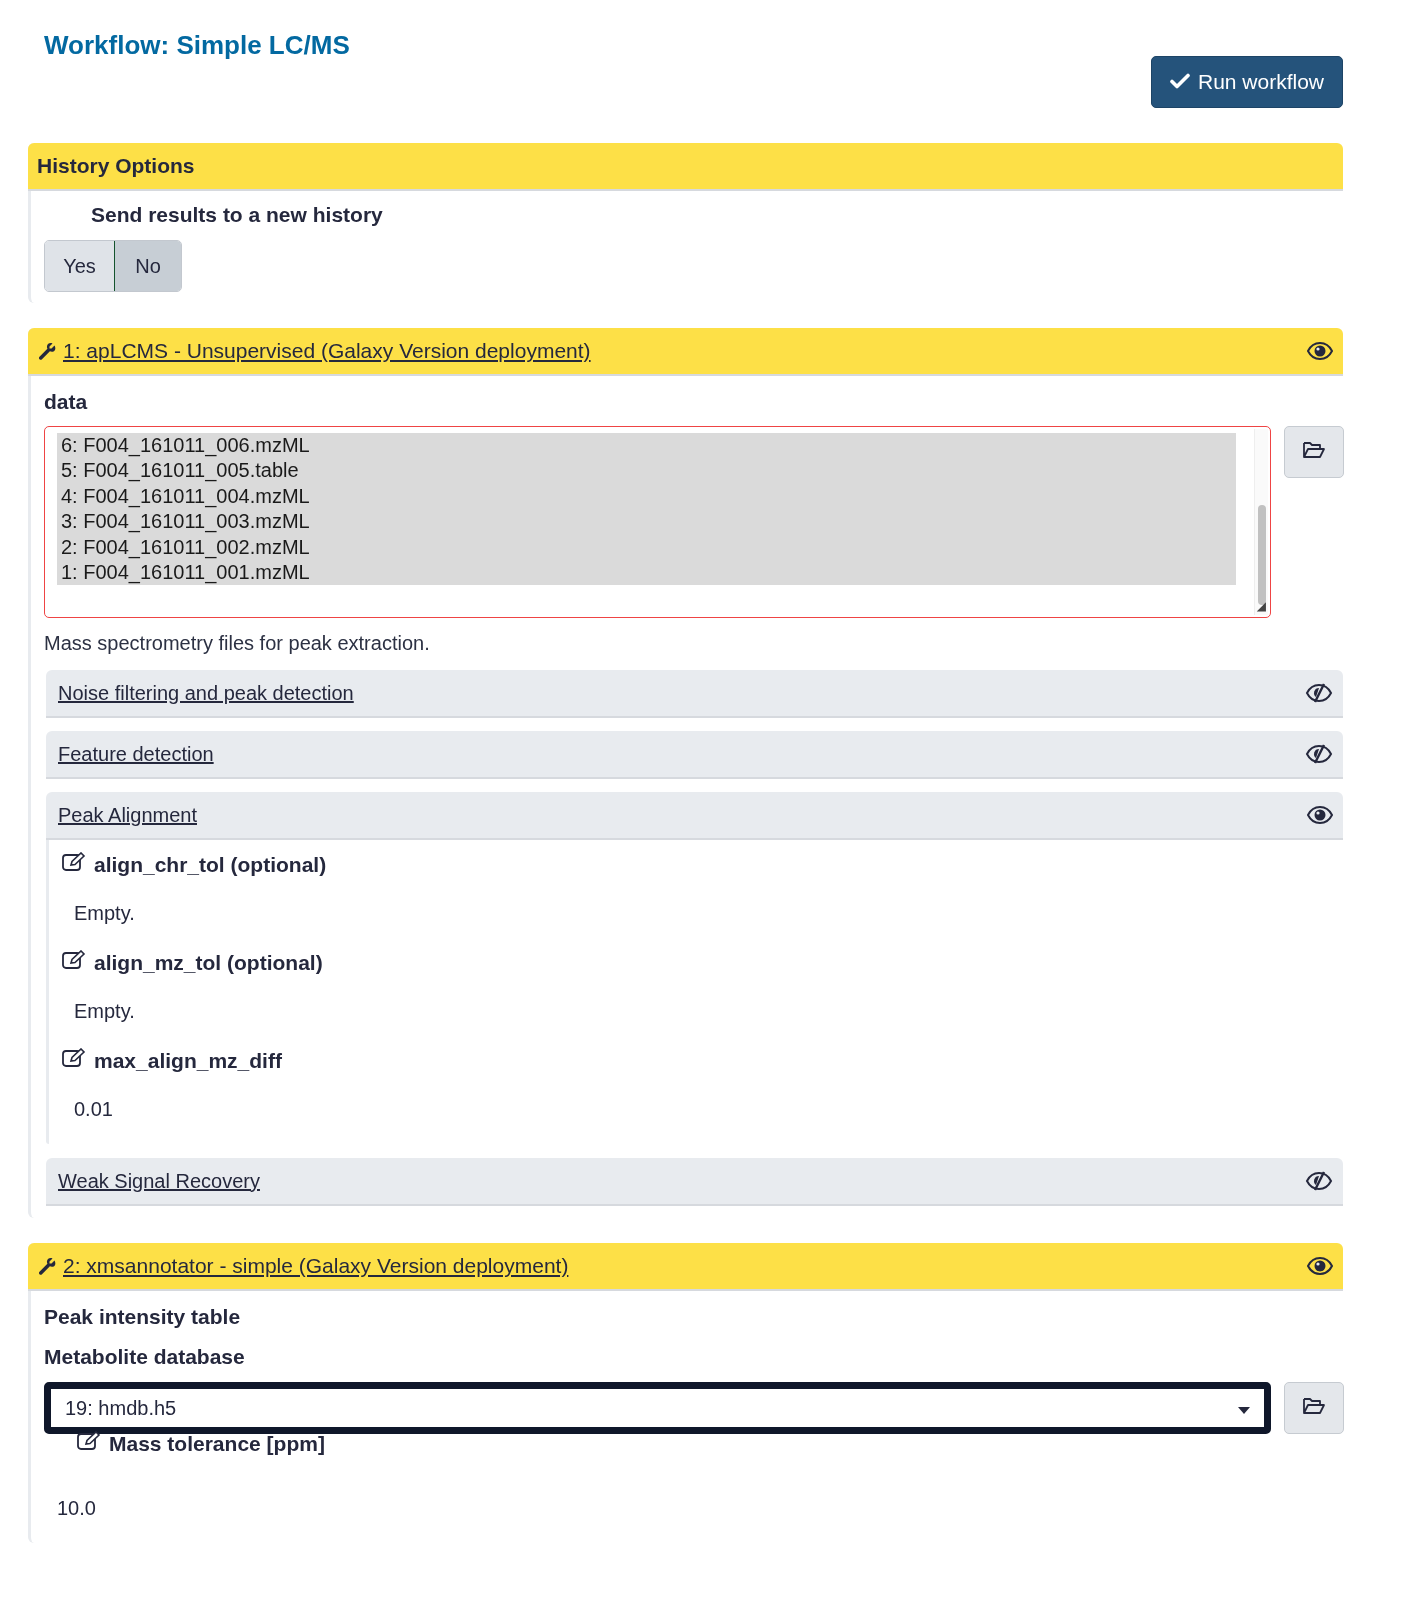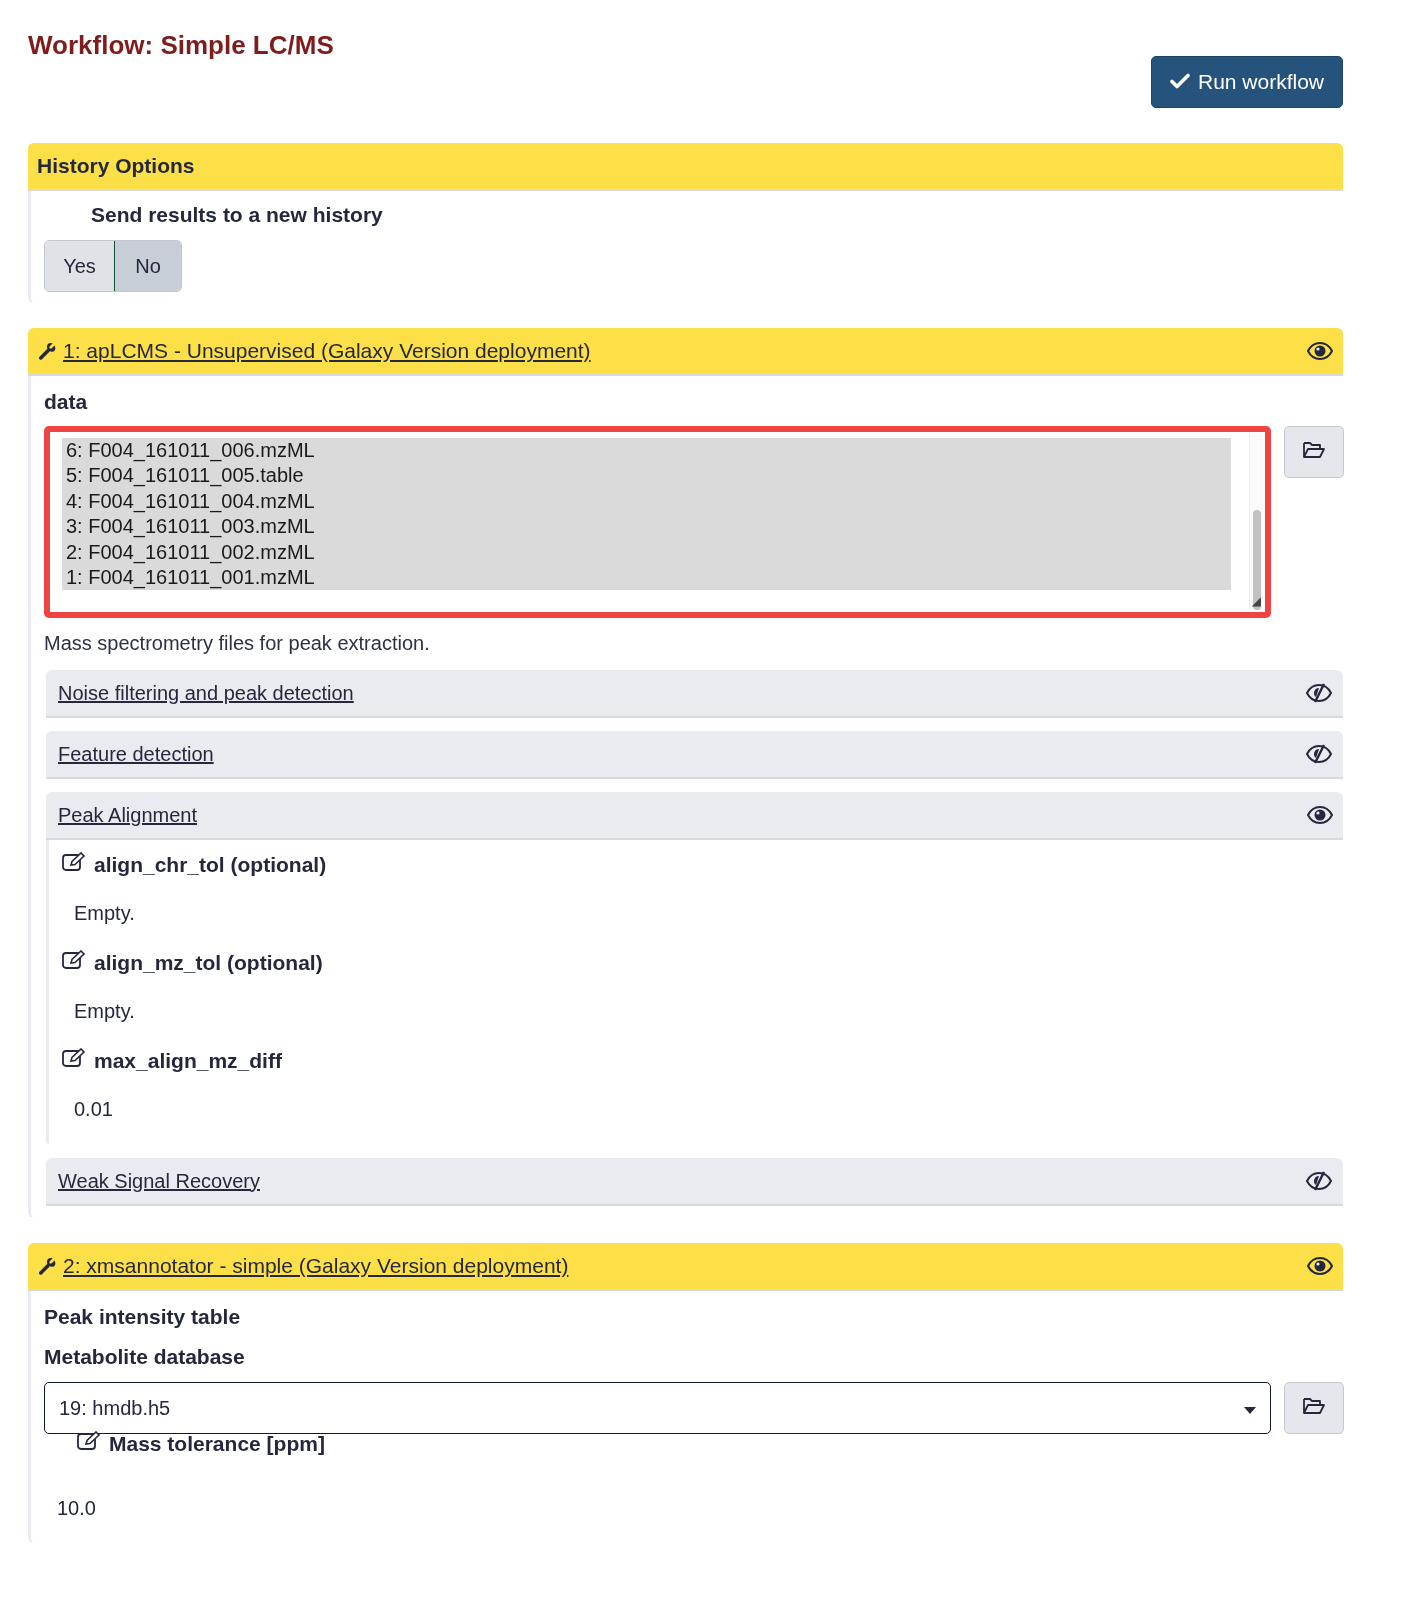--- a/index.html
+++ b/index.html
@@ -4,22 +4,22 @@
   <style>
     * { box-sizing: border-box; }
     html, body { margin: 0; padding: 0; background: #fff; }
     body {
       width: 1401px; height: 1600px; overflow: hidden;
       font-family: "Liberation Sans", "DejaVu Sans", sans-serif;
       color: #25283d; font-size: 20px;
     }
     .page { position: relative; padding: 0 58px 0 28px; }
     .title {
-      position: absolute; left: 28px; top: 30px;
-      font-size: 26px; font-weight: bold; color: #7f1d1d; margin: 0;
+      position: absolute; left: 44px; top: 30px;
+      font-size: 26px; font-weight: bold; color: #0369a1; margin: 0;
     }
     .run-btn {
       position: absolute; right: 58px; top: 56px;
       width: 192px; height: 52px; background: #25537b; color: #fff;
       border: 1px solid #1d4466; border-radius: 5px;
       font-size: 21px; font-family: "Liberation Sans", sans-serif;
       display: flex; align-items: center; justify-content: center; gap: 8px;
       cursor: pointer;
     }
     .card {
@@ -38,21 +38,21 @@
     .label { font-weight: bold; font-size: 21px; color: #25283d; }
     .toggle {
       display: inline-flex; border: 1px solid #c3c8cf; border-radius: 5px; overflow: hidden; height: 52px;
     }
     .toggle span {
       display: flex; align-items: center; justify-content: center; font-size: 20px; color: #25283d; cursor: pointer;
     }
     .toggle .yes { width: 70px; background: #dfe3e8; border-right: 1px solid #14532d; }
     .toggle .no { width: 66px; background: #c7ced5; }
     .multi {
-      position: absolute; border: 6px solid #ef4444; border-radius: 5px; background: #fff;
+      position: absolute; border: 1px solid #ef4444; border-radius: 5px; background: #fff;
     }
     .multi-inner {
       position: absolute; left: 12px; top: 6px; right: 34px; background: #dadada;
       padding: 0 4px;
     }
     .multi-inner div { font-size: 20px; line-height: 25.4px; color: #1a1a1a; }
     .scrolltrack { position: absolute; right: 2px; top: 2px; bottom: 2px; width: 14px; background: #fafafa; border-left: 1px solid #eee; }
     .scrollthumb { position: absolute; right: 4px; top: 78px; width: 8px; height: 100px; background: #c1c1c1; border-radius: 4px; }
     .resize { position: absolute; right: 4px; bottom: 4px; font-size: 12px; color: #444; }
     .side-btn {
@@ -63,21 +63,21 @@
     .section {
       position: absolute; left: 15px; right: 0; height: 48px; background: #e8ebef;
       border-bottom: 2px solid #d6d9de; border-radius: 6px 6px 0 0;
       display: flex; align-items: center; padding: 0 10px 0 12px;
     }
     .section .link { text-decoration: underline; font-size: 20px; color: #25283d; cursor: pointer; }
     .section .right { margin-left: auto; display: flex; cursor: pointer; }
     .param-label { display: flex; align-items: center; gap: 8px; font-weight: bold; font-size: 21px; color: #25283d; position: absolute; }
     .param-value { position: absolute; font-size: 20px; color: #25283d; }
     .select {
-      position: absolute; border: 1px solid #0f172a; border-radius: 5px; background: #fff; height: 52px;
+      position: absolute; border: 7px solid #0f172a; border-radius: 5px; background: #fff; height: 52px;
       display: flex; align-items: center; padding: 0 14px; font-size: 20px; color: #25283d; cursor: pointer;
     }
     .select .caret { margin-left: auto; }
   </style>
 </head>
 <body>
 
 <div class="page">
 
   <h1 class="title">Workflow: Simple LC/MS</h1>

